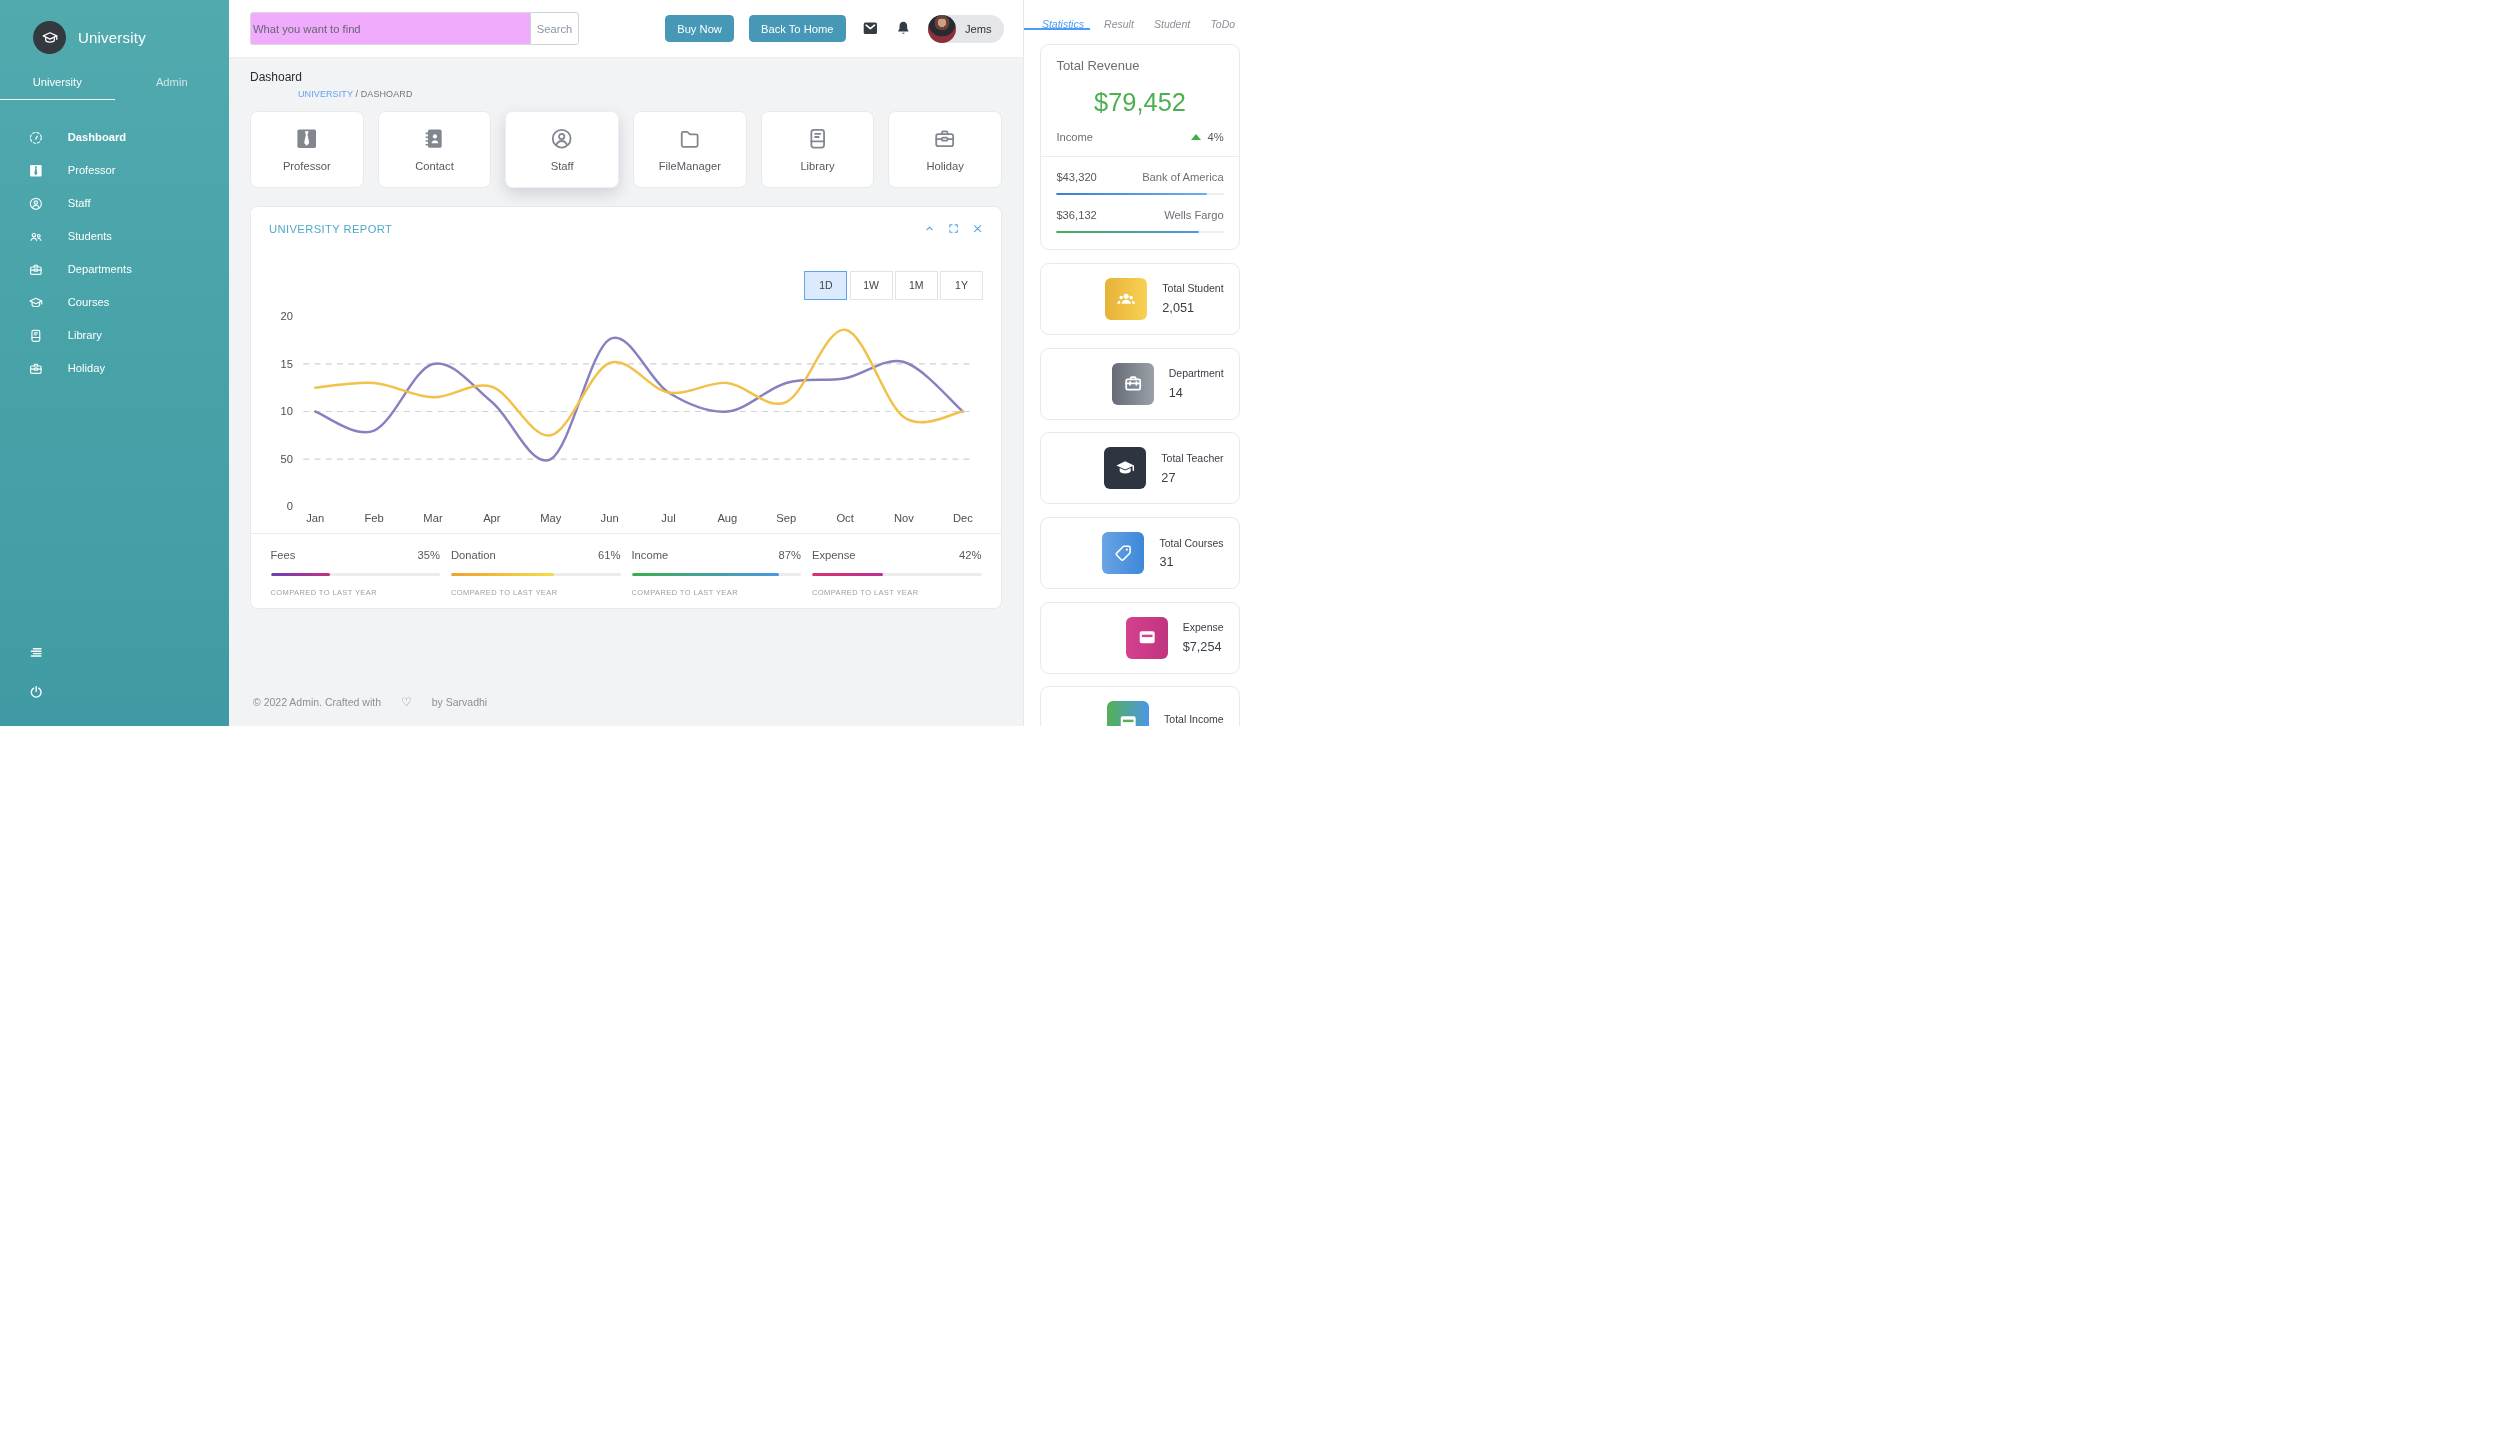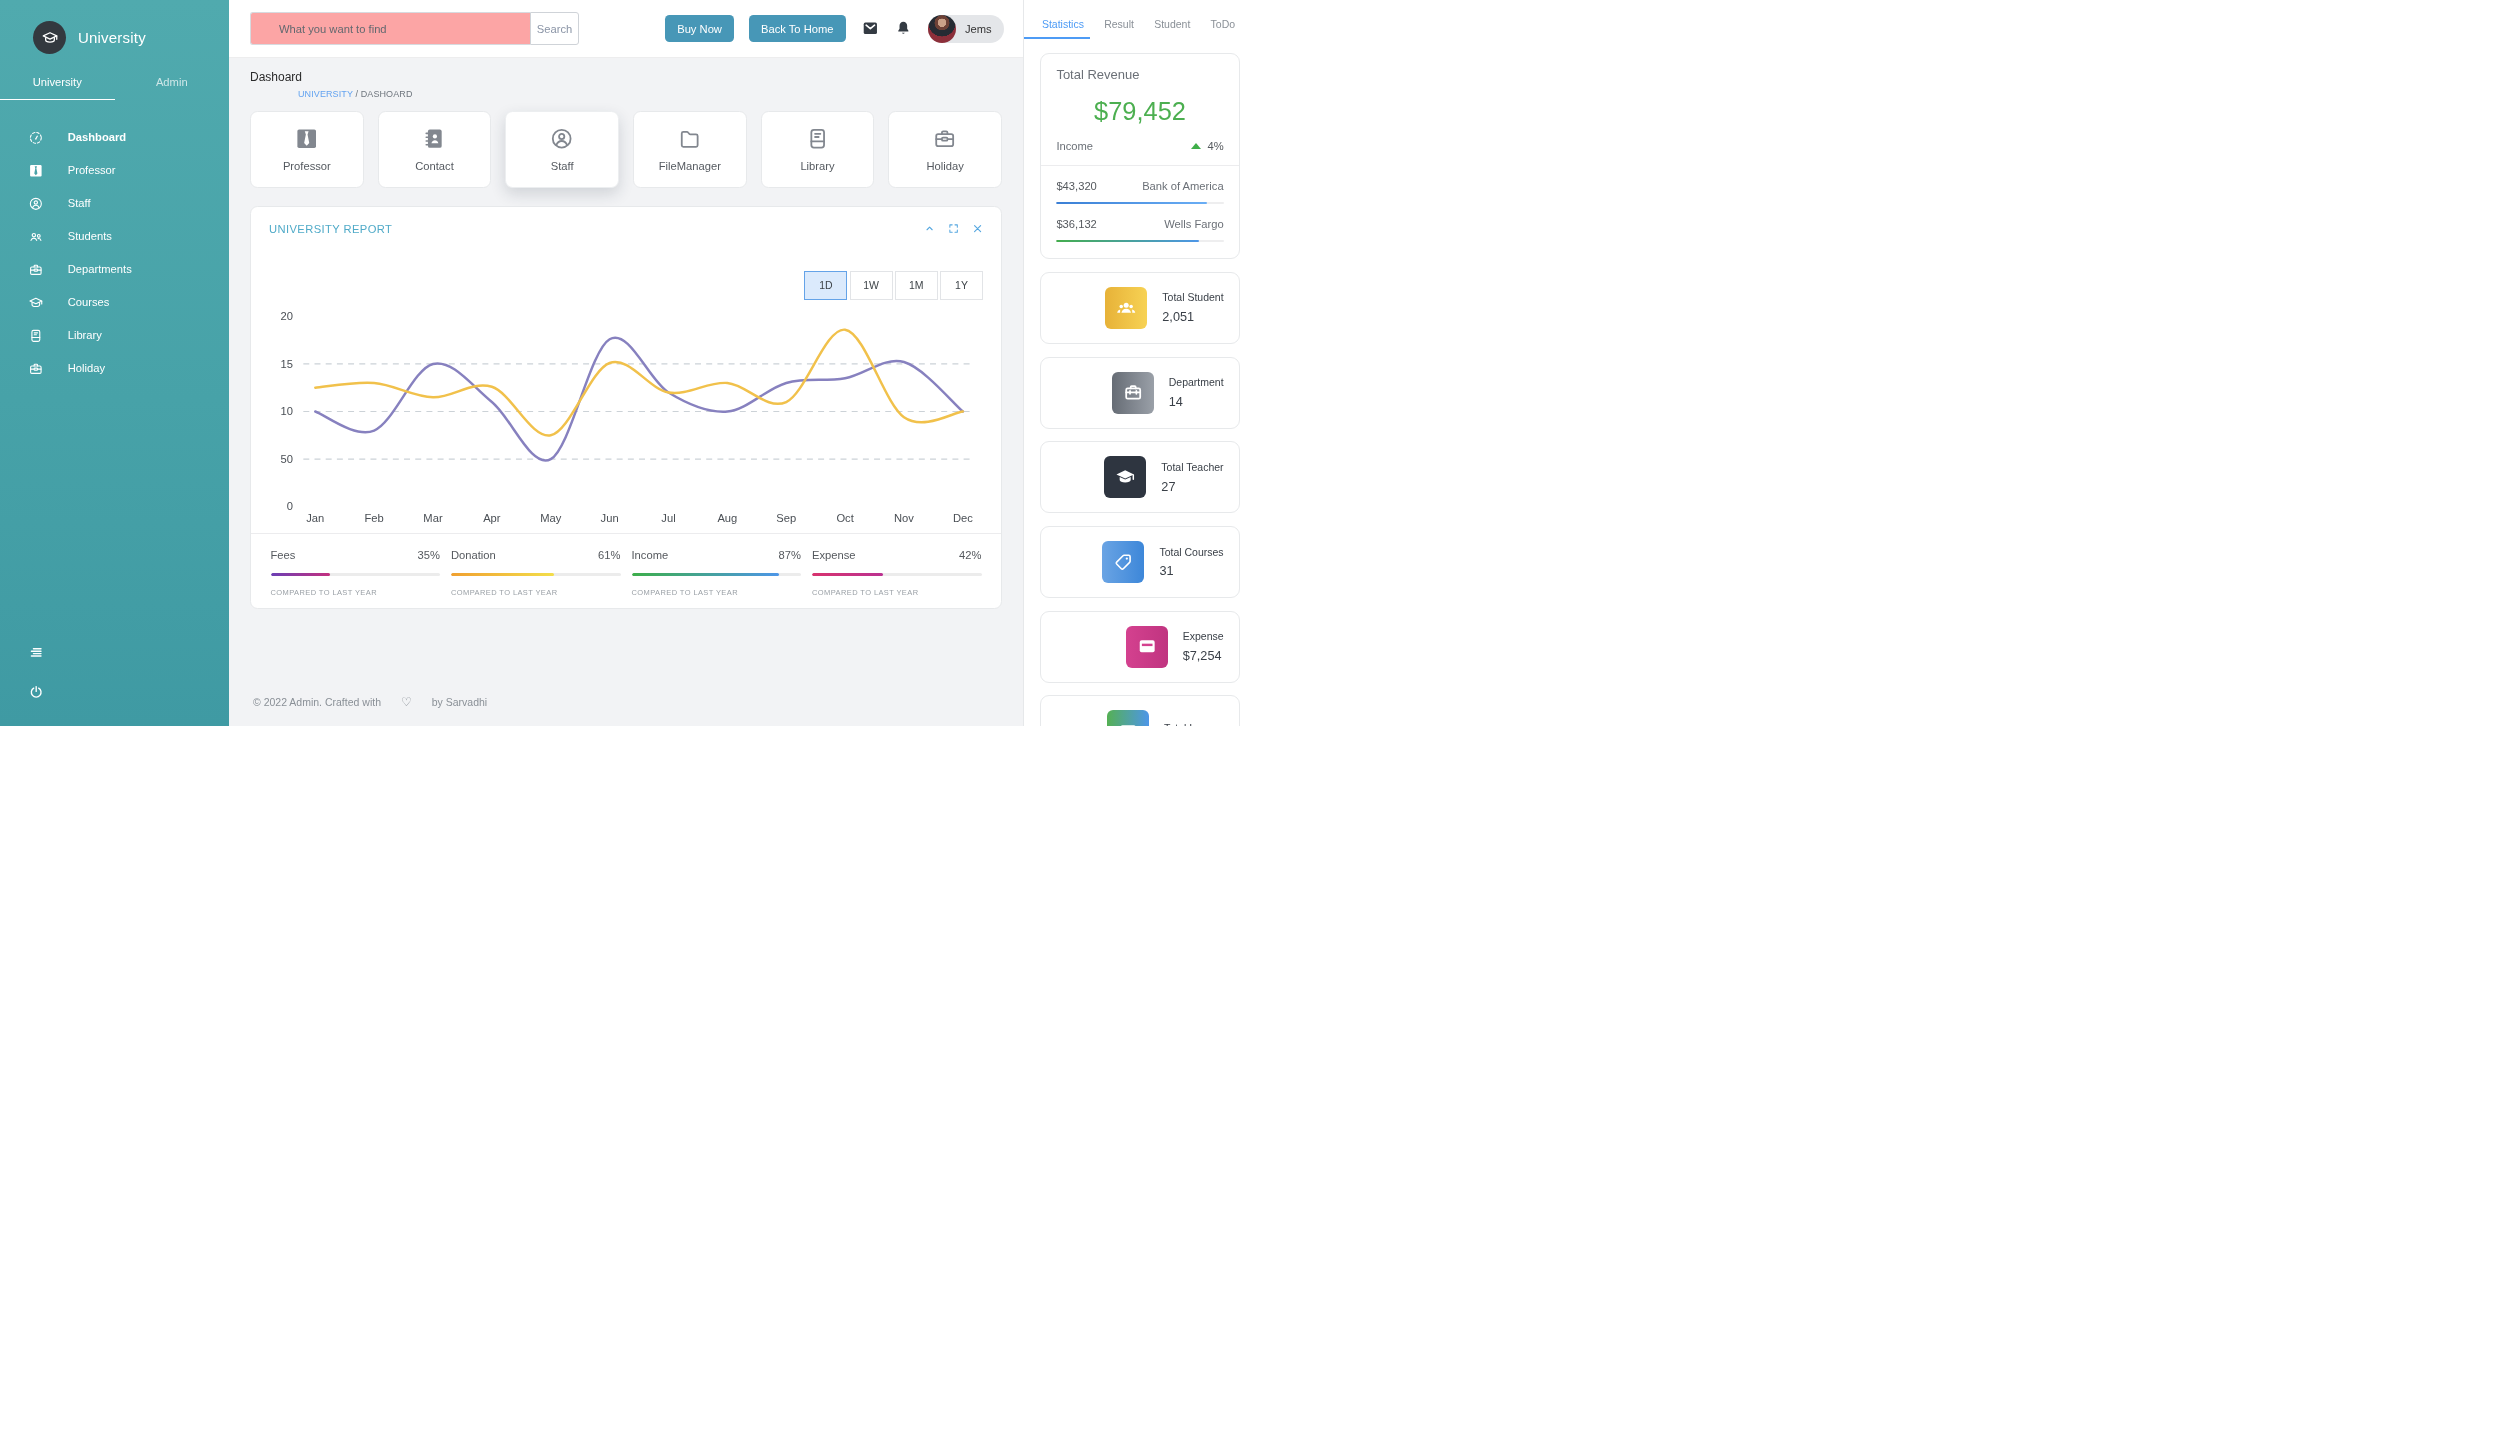--- a/index.html
+++ b/index.html
@@ -28,21 +28,21 @@
   .side-foot .icon { width:16.4px; height:16.4px; cursor:pointer; }
 
   .icon svg { width:100%; height:100%; display:block; }
 
   
   .main { flex:1; min-width:0; display:flex; flex-direction:column; background:#f2f3f5; }
   .topbar { height:58px; flex:0 0 58px; background:#fff; display:flex; align-items:center;
     padding:0 19.4px 0 21px; border-bottom:0.7px solid #ededee; }
   .search-wrap { width:329px; height:33px; display:flex; align-items:stretch; }
   .search-input { flex:1; border:0.7px solid #d7dadf; border-right:none; border-radius:3px 0 0 3px;
-    padding:0 28px; font-size:11.2px; color:#444; font-family:inherit; outline:none; background:#fca5a5; }
+    padding:0 2px; font-size:11.2px; color:#444; font-family:inherit; outline:none; background:#f0abfc; }
   .search-input::placeholder { color:#62686f; }
   .search-btn { width:49px; border:0.7px solid #cfd3d8; border-radius:0 3px 3px 0; background:#fff;
     color:#8a94a6; font-size:11.2px; font-family:inherit; cursor:pointer; }
   .top-right { margin-left:auto; display:flex; align-items:center; gap:15px;padding-left:21px; }
   .btn-teal { background:#4797b7; color:#fff; border:none; border-radius:4.5px; padding:7.5px 12px;
     font-size:11.2px; font-family:inherit; cursor:pointer; }
   .top-icon { width:18.7px; height:18.7px; color:#343b43; cursor:pointer; }
   .user-pill { display:flex; align-items:center; gap:9px; background:#e4e6e9; border-radius:15px;
     height:28px; padding-right:12px; cursor:pointer; }
   .avatar { width:28px; height:28px; border-radius:50%; flex:0 0 28px;
@@ -79,21 +79,21 @@
   .metric-cap { font-size:7.5px; color:#9aa0a6; letter-spacing:0.4px; }
 
   .footer-note { margin-top:auto; padding:19.4px 3px 18px; font-size:10.5px; color:#8a9097; display:flex;
     align-items:flex-start; gap:20px; }
   .heart { font-size:12px; line-height:1; color:#8a9097; }
 
   
   .rightpanel { width:233px; flex:0 0 233px; background:#fff; border-left:0.7px solid #e6e8ea;
     padding:18px 16.4px 0; overflow:hidden; }
   .rtabs { display:flex; justify-content:space-between; padding:0 4.5px 0 1.5px; }
-  .rtab { font-size:10.5px; color:#8a9097; cursor:pointer; position:relative; padding-bottom:9px; }
+  .rtab { font-size:10.5px; color:#8a9097; cursor:pointer; position:relative; padding-bottom:0;font-style:italic; }
   .rtab.active { color:#4d9bf5; }
   .rtab.active::after { content:""; position:absolute; left:-18px; right:-6px; bottom:0; height:2.2px;
     background:#4d9bf5; }
   .revenue-card { border:0.7px solid #e7e9eb; border-radius:9px; margin-top:13.5px; padding:13.5px 15px 16.4px; }
   .rev-title { font-size:13px; color:#6b7077; }
   .rev-amount { text-align:center; font-size:25.4px; font-weight:500; color:#4caf50; margin:15px 0 13.5px; }
   .rev-income-row { display:flex; justify-content:space-between; align-items:center; font-size:11.2px; color:#6b7077; }
   .rev-delta { display:flex; align-items:center; gap:6.7px; color:#55595e; }
   .caret-up { width:0; height:0; border-left:5.2px solid transparent; border-right:5.2px solid transparent;
     border-bottom:6.7px solid #3fae49; }

